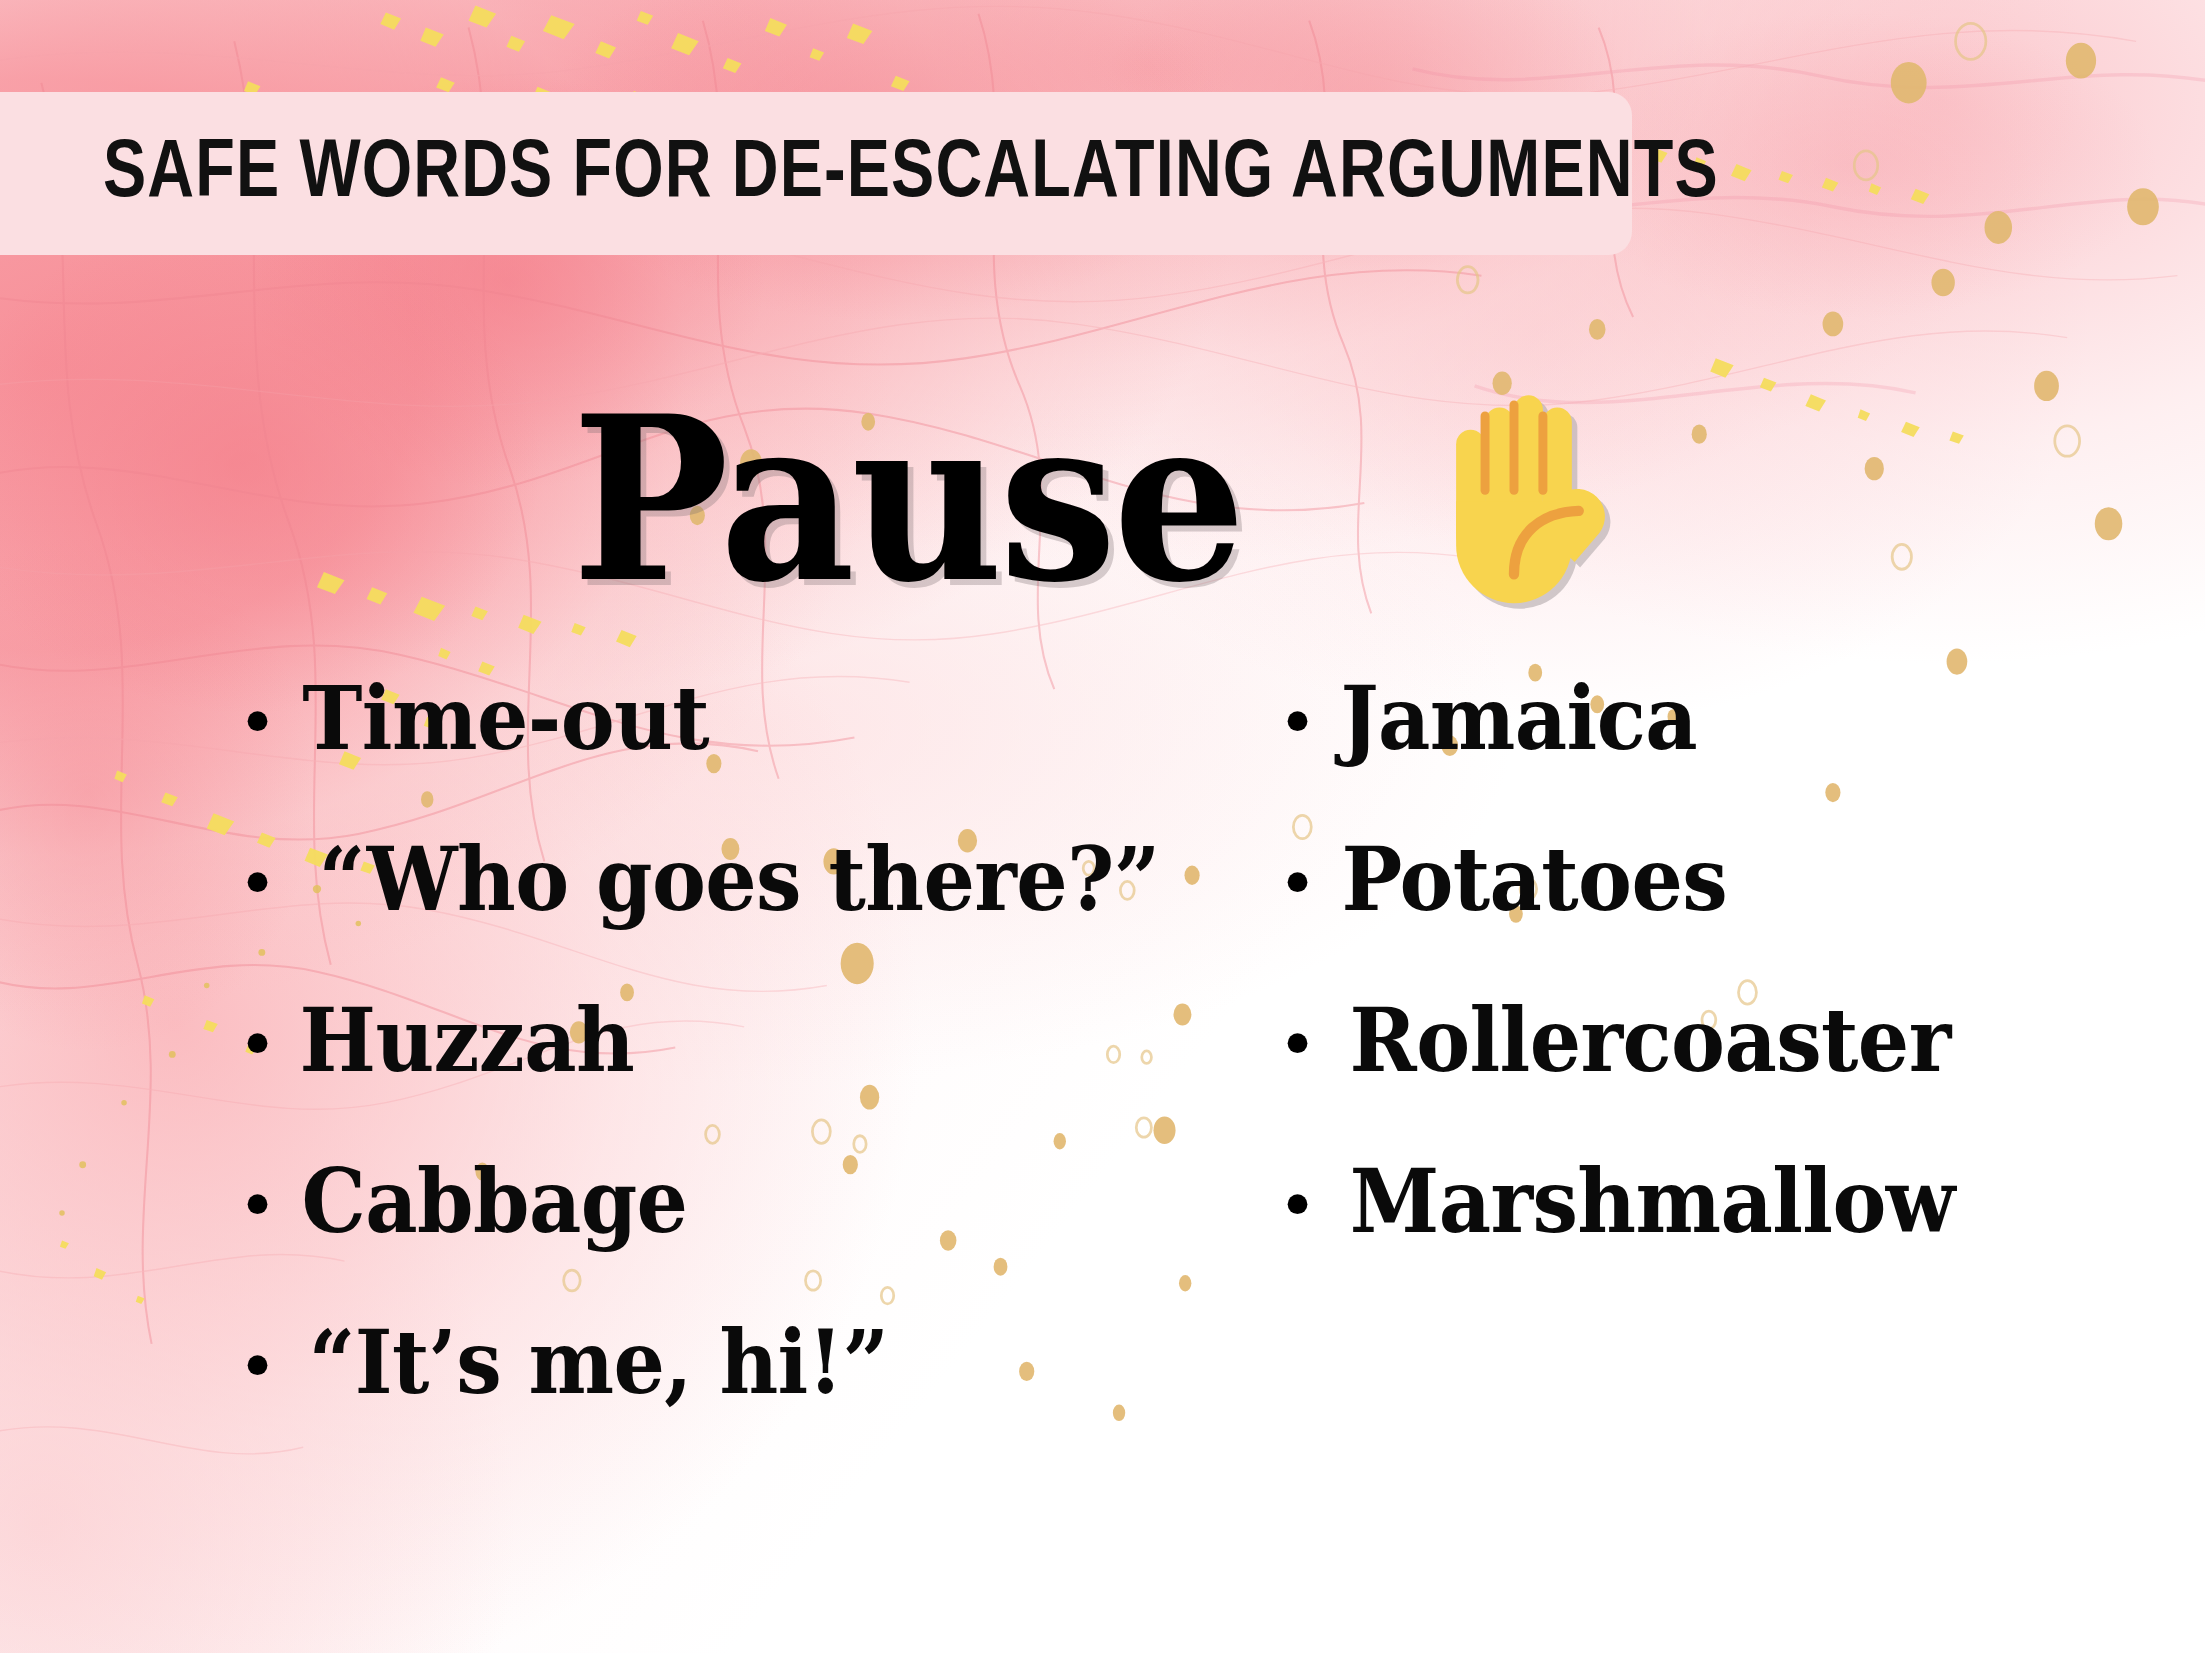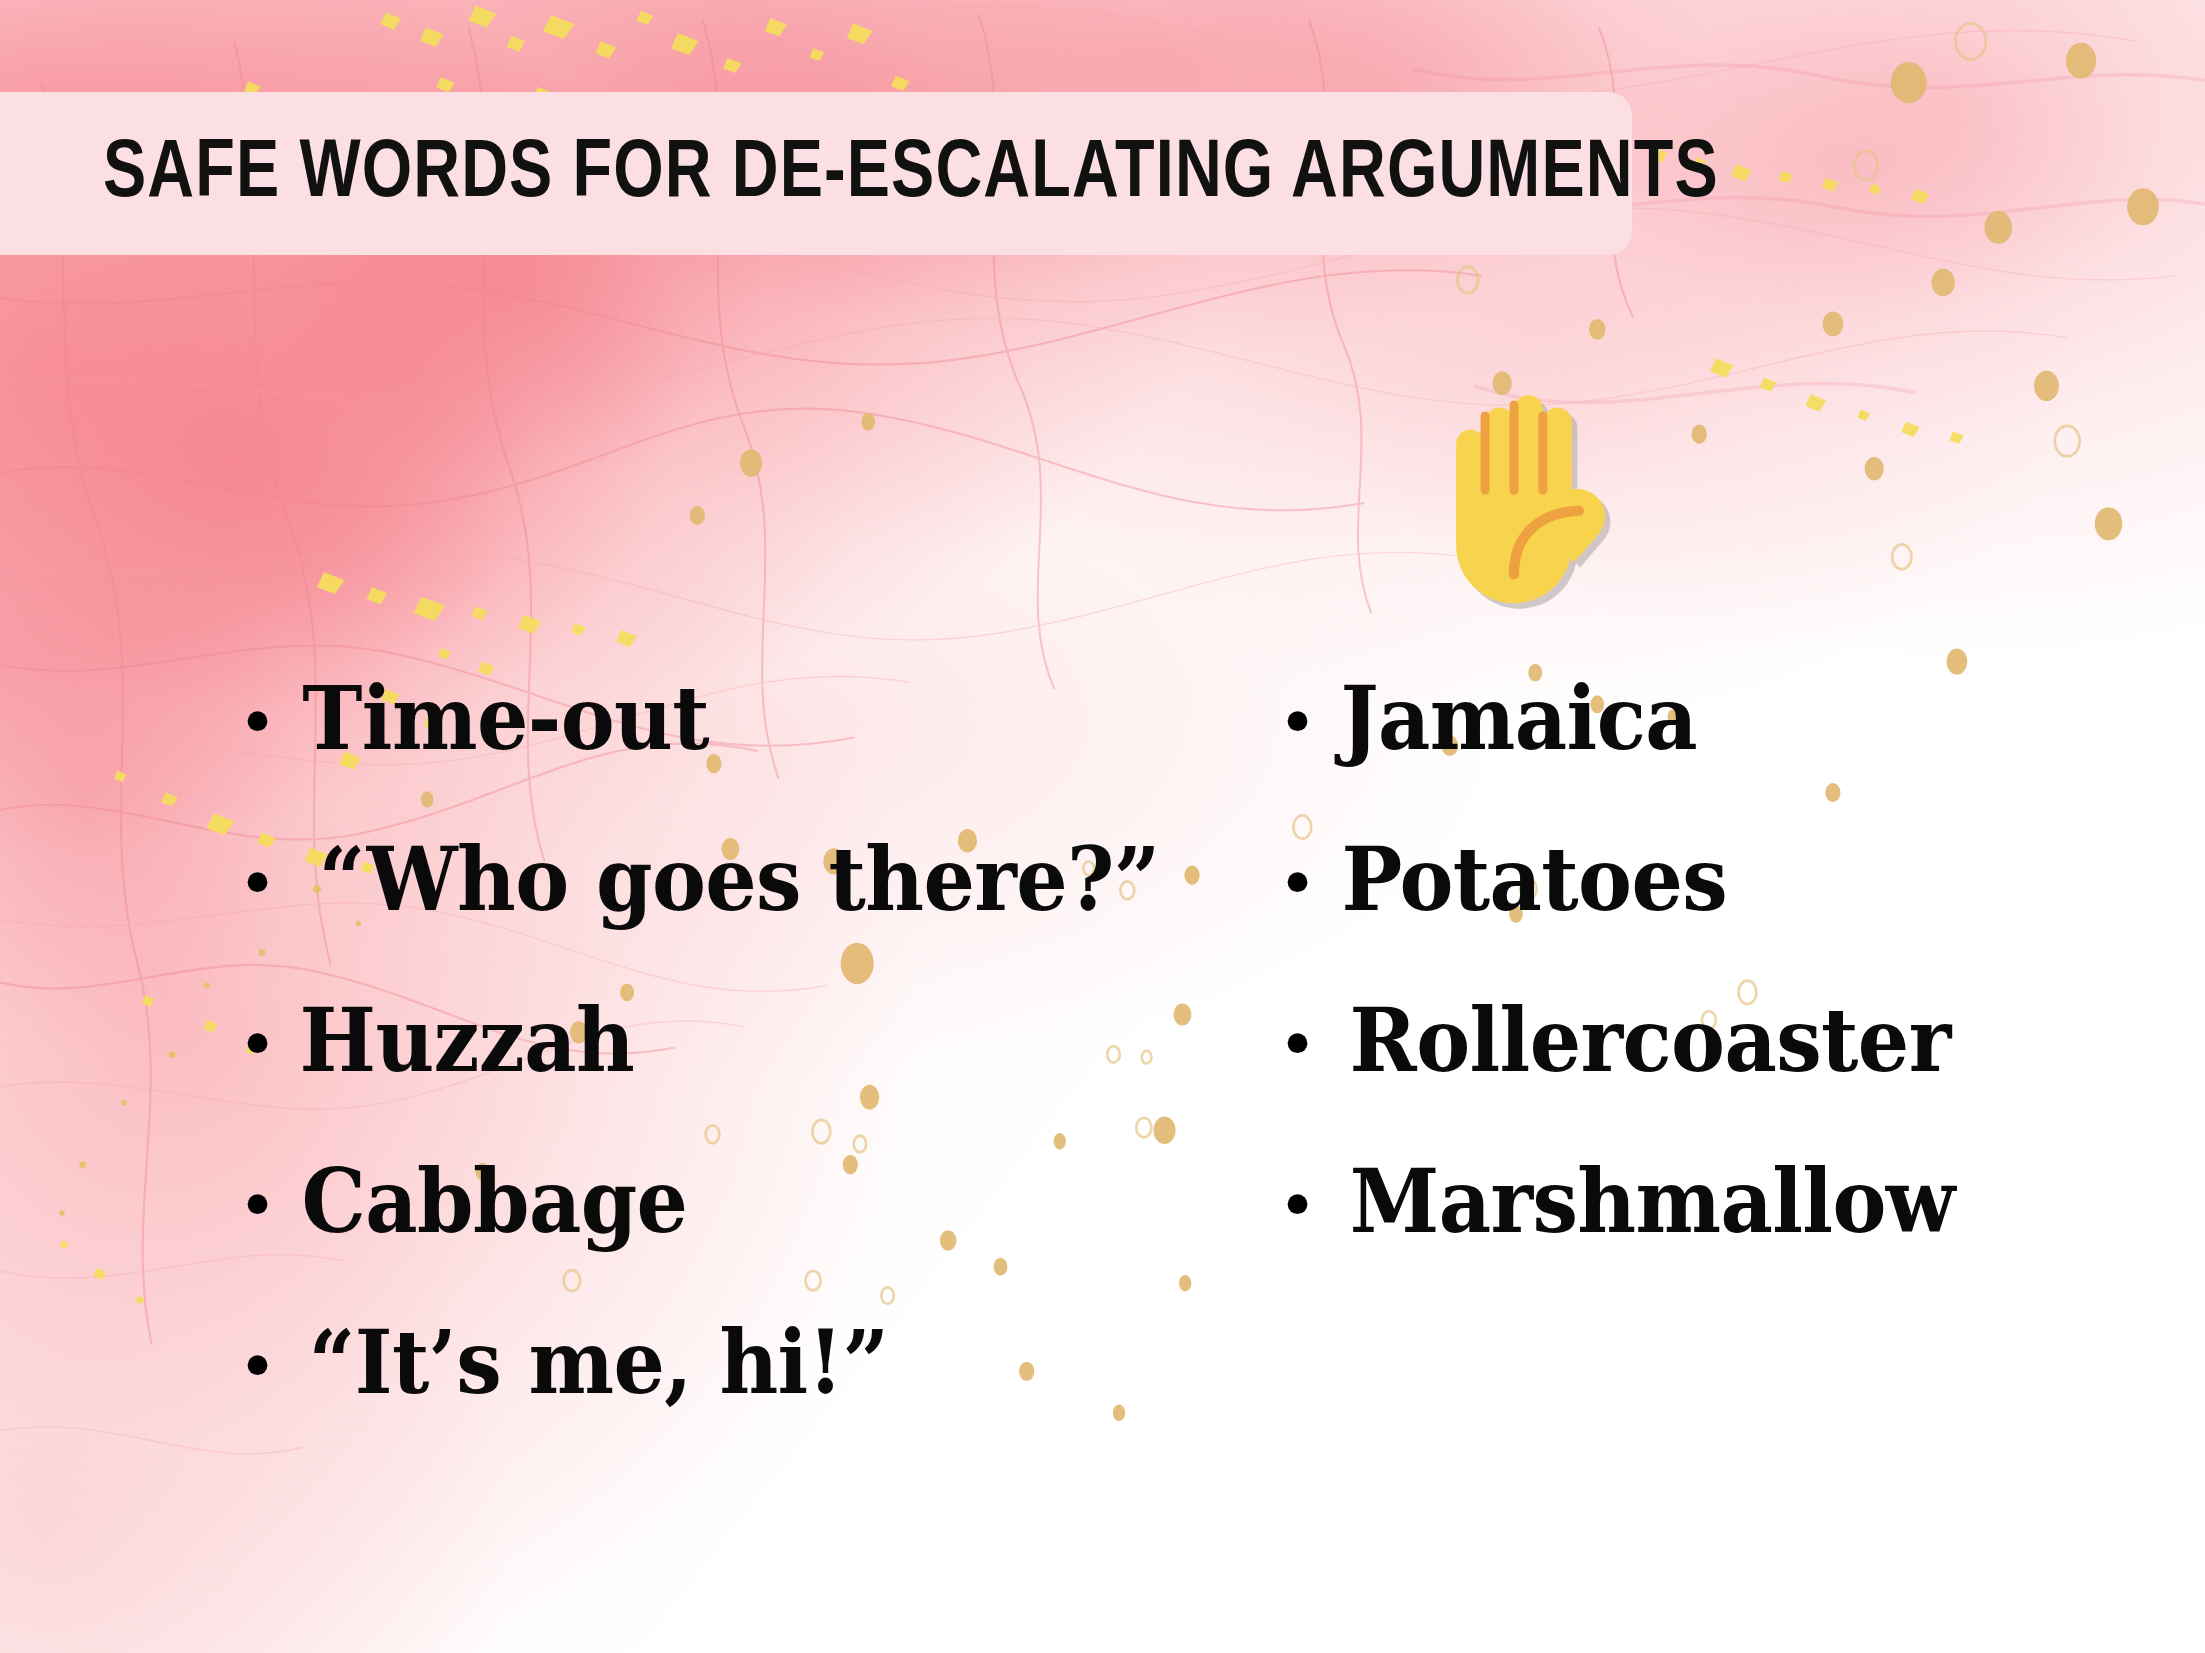--- a/index.html
+++ b/index.html
@@ -349,20 +349,23 @@
           <ellipse cx="830" cy="1858" rx="12" ry="15"></ellipse>
           <ellipse cx="2760" cy="808" rx="14" ry="18"></ellipse>
         </g>
       </g>
     </svg>
   </div>
 
   <div id="header-band"></div>
   <div id="header-title">SAFE WORDS FOR DE-ESCALATING ARGUMENTS</div>
 
+  <div id="title-row">
+    <span id="title-word">Pause</span>
+  </div>
 
   <div id="hand-emoji">
     <svg viewBox="0 0 290 360" aria-hidden="true">
       <g transform="translate(9,11)">
 
         <g fill="#b9b0b2" opacity=".65">
           <rect x="44" y="72" width="42" height="175" rx="21"></rect>
           <rect x="86" y="40" width="42" height="205" rx="21"></rect>
           <rect x="128" y="22" width="42" height="222" rx="21"></rect>
           <rect x="170" y="40" width="42" height="205" rx="21"></rect>

